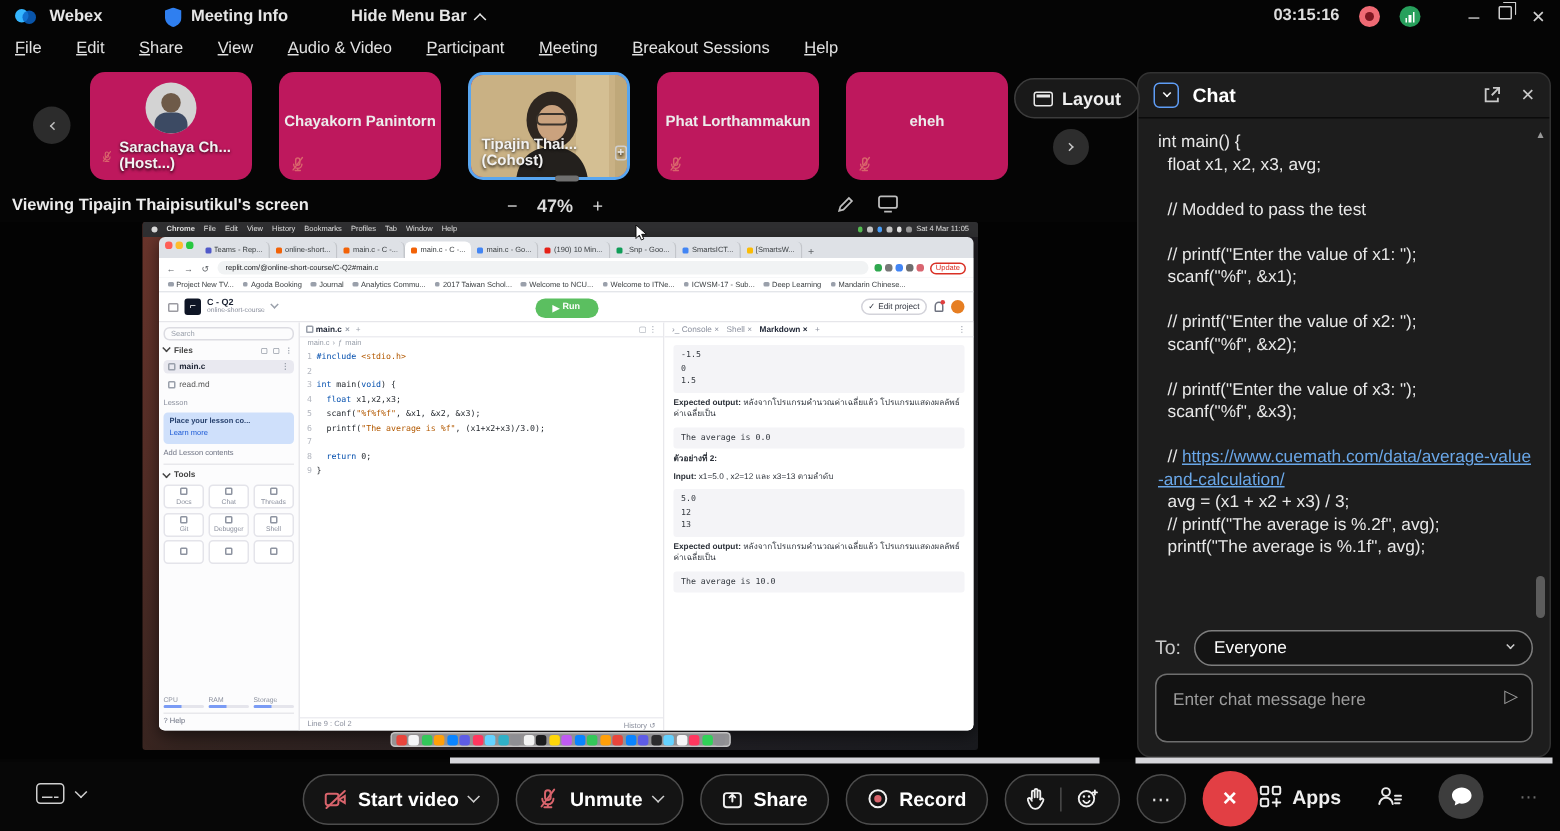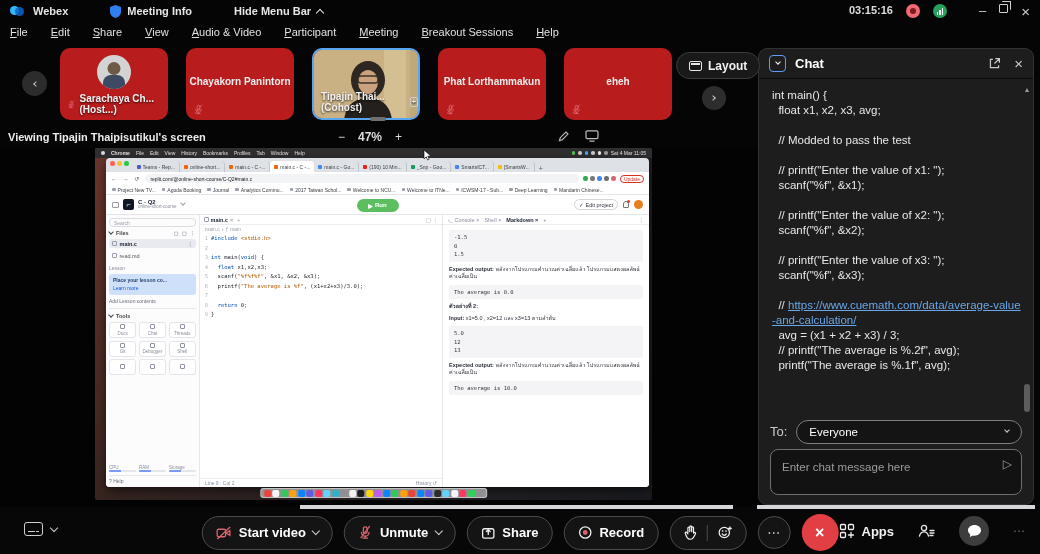--- a/index.html
+++ b/index.html
@@ -31,21 +31,21 @@
   .restore:before{content:"";position:absolute;left:2px;top:-4px;width:8px;height:8px;border:1.2px solid #cfcfcf;border-left:none;border-bottom:none;border-radius:1px}
 
   
   .menubar{height:20px;display:flex;align-items:center;gap:23px;padding:0 10px;font-size:11px;color:#e2e2e2}
   .menubar .u{text-decoration:underline}
   .menubar>div{white-space:nowrap}
 
   
   .filmstrip{position:absolute;left:0;top:44px;width:758px;height:80px}
   .scroll-circle{position:absolute;width:25px;height:25px;border-radius:50%;background:#2c2c2c;color:#bdbdbd;display:flex;align-items:center;justify-content:center}
-  .tile{position:absolute;top:4px;width:108px;height:72px;background:#b91c1c;border-radius:10px;overflow:hidden}
+  .tile{position:absolute;top:4px;width:108px;height:72px;background:#be185d;border-radius:10px;overflow:hidden}
   .tile .cname{position:absolute;left:0;right:0;top:28px;text-align:center;font-size:10px;font-weight:700;color:#ececec}
   .tile .bname{position:absolute;left:7px;bottom:5px;display:flex;align-items:center;gap:4px;font-size:10px;font-weight:700;color:#f2f2f2;text-shadow:0 1px 2px rgba(0,0,0,.8)}
   .tile .miconly{position:absolute;left:7px;bottom:5px}
   .tile.video{border:2px solid #58a6f0;border-radius:10px}
   .avatarc{position:absolute;left:50%;transform:translateX(-50%);top:7px;width:34px;height:34px;border-radius:50%;background:#d3d3d3;overflow:hidden}
   .avatarc i{position:absolute;left:50%;transform:translateX(-50%);top:7px;width:13px;height:13px;border-radius:50%;background:#6e5a48}
   .avatarc u{position:absolute;left:50%;transform:translateX(-50%);top:20px;width:22px;height:14px;border-radius:8px 8px 0 0;background:#3c4a63}
   .plusbox{width:10px;height:10px;border:1px solid #cfcfcf;border-radius:2px;font-size:8px;line-height:8px;text-align:center;color:#e8e8e8}
   .layout-pill{position:absolute;left:676px;top:8px;height:27px;border-radius:14px;background:#191919;border:1px solid #3c3c3c;display:flex;align-items:center;gap:6px;padding:0 12px;font-size:12px;font-weight:700;color:#f0f0f0;z-index:3}
   .layout-ic{width:13px;height:10px;border:1.4px solid #e8e8e8;border-radius:2px;position:relative}

